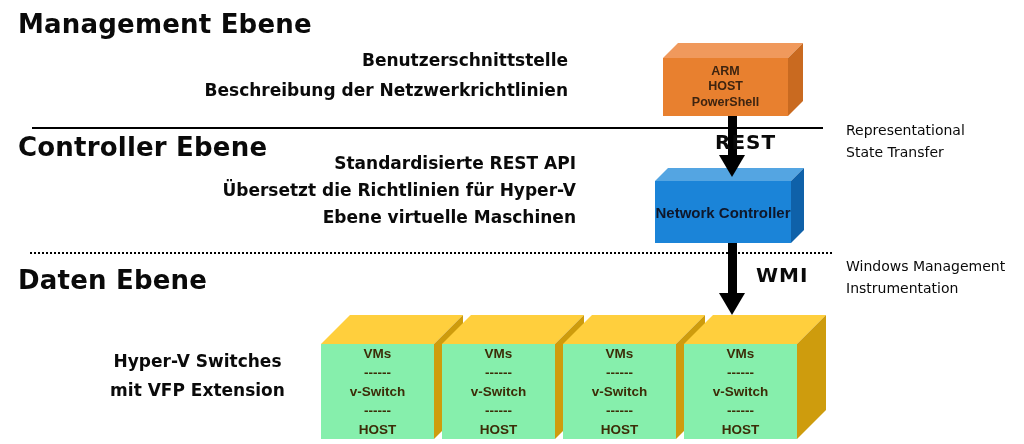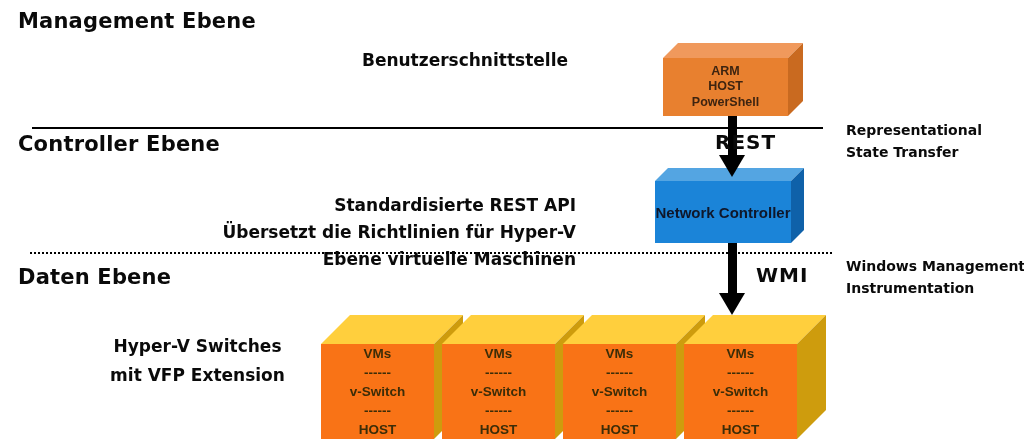--- a/index.html
+++ b/index.html
@@ -2,29 +2,29 @@
 <html><head>
 <meta charset="utf-8">
 <style>
   html,body{margin:0;padding:0;background:#fff;}
   .stage{
     position:relative;width:1024px;height:444px;background:#ffffff;
     font-family:"DejaVu Sans",sans-serif;color:#0a0a0a;overflow:hidden;
   }
   
   .layer-label{
-    position:absolute;left:18px;font-weight:bold;font-size:21px;letter-spacing:.2px;white-space:nowrap;
+    position:absolute;left:18px;font-weight:bold;font-size:26px;letter-spacing:.2px;white-space:nowrap;
   }
   .desc{position:absolute;font-weight:bold;font-size:17px;white-space:nowrap;}
   .desc div{white-space:nowrap;}
   .desc.right-align{text-align:right;}
   .desc.center-align{text-align:center;}
   .desc-mgmt{right:456px;top:45px;line-height:30px;}
-  .desc-ctrl{right:448px;top:150px;line-height:27px;margin-top:42px;}
-  .desc-data{left:80px;top:332px;width:235px;line-height:29px;}
+  .desc-ctrl{right:448px;top:150px;line-height:27px;}
+  .desc-data{left:80px;top:347px;width:235px;line-height:29px;}
   
   .divider{position:absolute;height:0;border-top:2px solid #000;}
   .divider.solid-line{left:32px;top:127px;width:791px;}
   .divider.dotted-line{left:30px;top:252px;width:802px;border-top-style:dotted;}
   
   .box3d{position:absolute;}
   .face{position:absolute;}
   .face.front{left:0;top:var(--d);width:var(--w);height:var(--h);
     display:flex;flex-direction:column;align-items:center;justify-content:center;text-align:left;}
   .face.topf{left:0;top:0;width:var(--w);height:var(--d);transform-origin:0 100%;transform:skewX(-45deg);}
@@ -33,44 +33,45 @@
   .orange .front{background:#E8802F;}
   .orange .topf{background:#F0995C;}
   .orange .rightf{background:#C96A20;}
   .orange .front{font-family:"Liberation Sans",sans-serif;font-size:12.5px;line-height:15.5px;font-weight:bold;color:#3e2410;}
   .blue{--w:136px;--h:62px;--d:13px;}
   .blue .front{background:#1B84D8;}
   .blue .topf{background:#54A5E2;}
   .blue .rightf{background:#0F61A9;}
   .blue .front{font-family:"Liberation Sans",sans-serif;font-size:15px;font-weight:bold;color:#0f172a;}
   .yellow{--w:113px;--h:95px;--d:29px;}
-  .yellow .front{background:#f97316;}
+  .yellow .front{background:#86efac;}
   .yellow .topf{background:#FFCF3D;}
   .yellow .rightf{background:#CE9C0D;}
   .yellow .front{font-family:"Liberation Sans",sans-serif;font-size:13.5px;line-height:19px;font-weight:bold;color:#3c2d08;}
   
   .arrow{position:absolute;width:26px;}
   .arrow .shaft{position:absolute;left:8.5px;top:0;width:9px;height:var(--shaft);background:#000;}
   .arrow .head{position:absolute;left:0;top:var(--shaft);width:0;height:0;
     border-left:13px solid transparent;border-right:13px solid transparent;border-top:22px solid #000;}
   
   .conn-label{position:absolute;font-weight:bold;font-size:20px;letter-spacing:1px;white-space:nowrap;}
-  .conn-note{position:absolute;font-weight:bold;font-size:14px;line-height:22px;white-space:nowrap;}
+  .conn-note{position:absolute;font-weight:normal;font-size:14px;line-height:22px;white-space:nowrap;}
 </style>
 </head>
 <body>
 
 <div class="stage">
 
   <div class="layer-label" style="top:9px;">Management Ebene</div>
   <div class="layer-label" style="top:132px;">Controller Ebene</div>
   <div class="layer-label" style="top:265px;">Daten Ebene</div>
 
   <div class="desc right-align desc-mgmt">
     <div>Benutzerschnittstelle</div>
+    <div>Beschreibung der Netzwerkrichtlinien</div>
   </div>
   <div class="desc right-align desc-ctrl">
     <div>Standardisierte REST API</div>
     <div>Übersetzt die Richtlinien für Hyper-V</div>
     <div>Ebene virtuelle Maschinen</div>
   </div>
   <div class="desc center-align desc-data">
     <div>Hyper-V Switches</div>
     <div>mit VFP Extension</div>
   </div>

